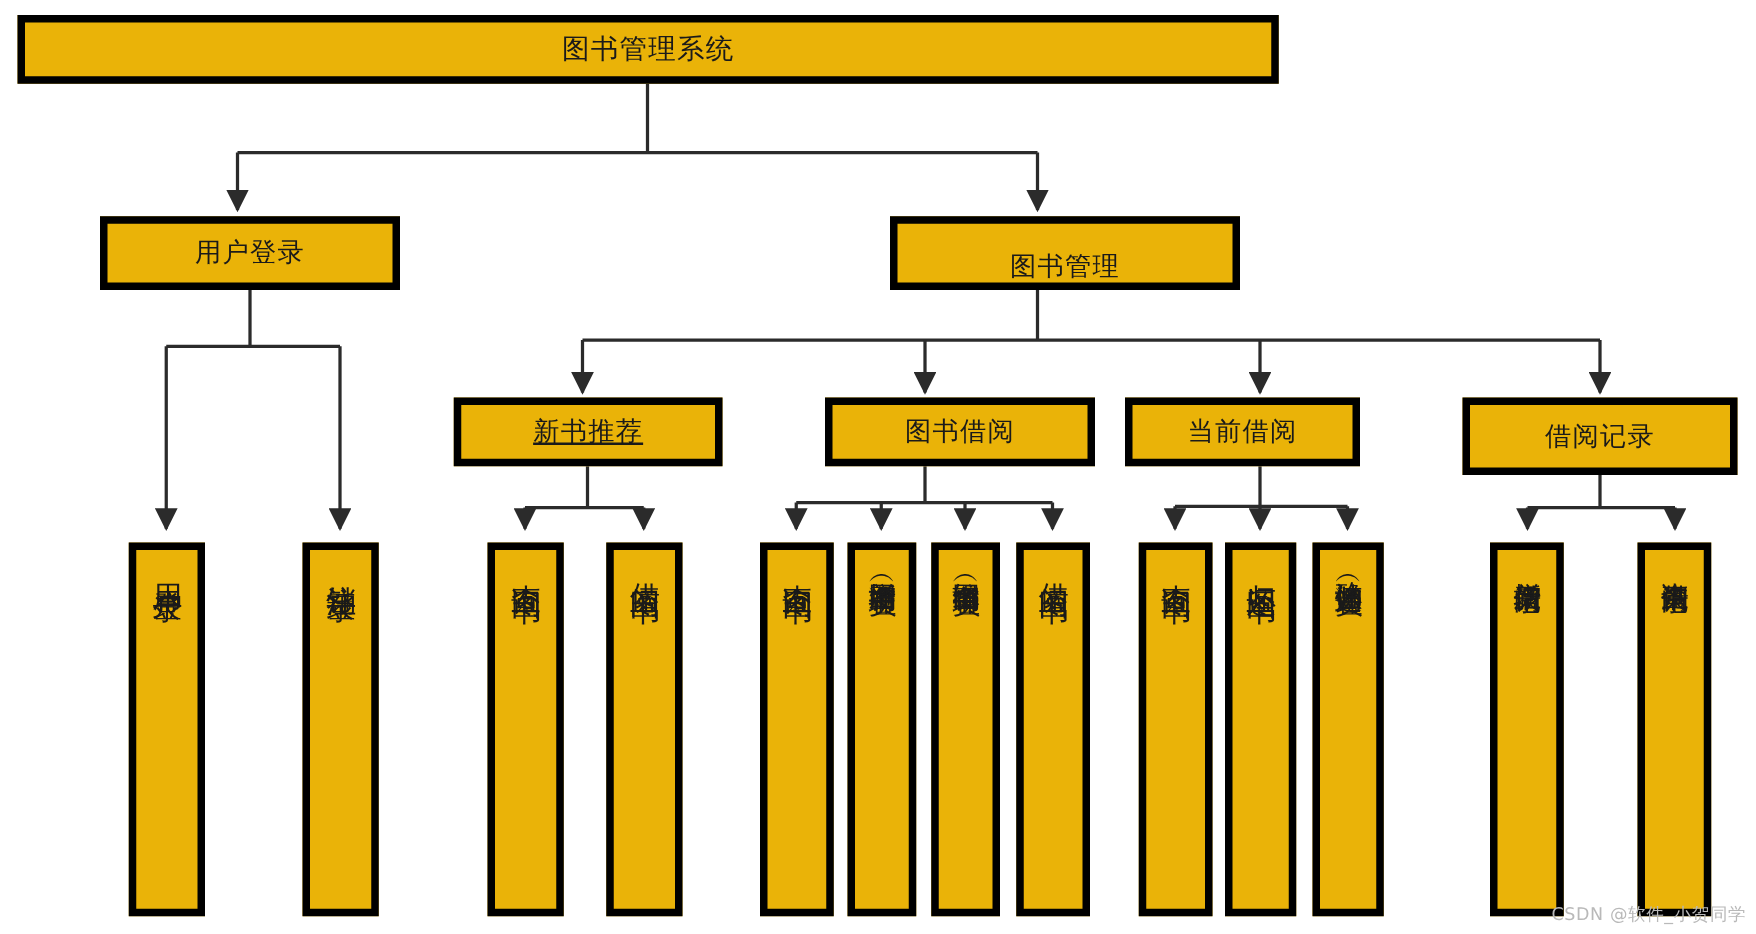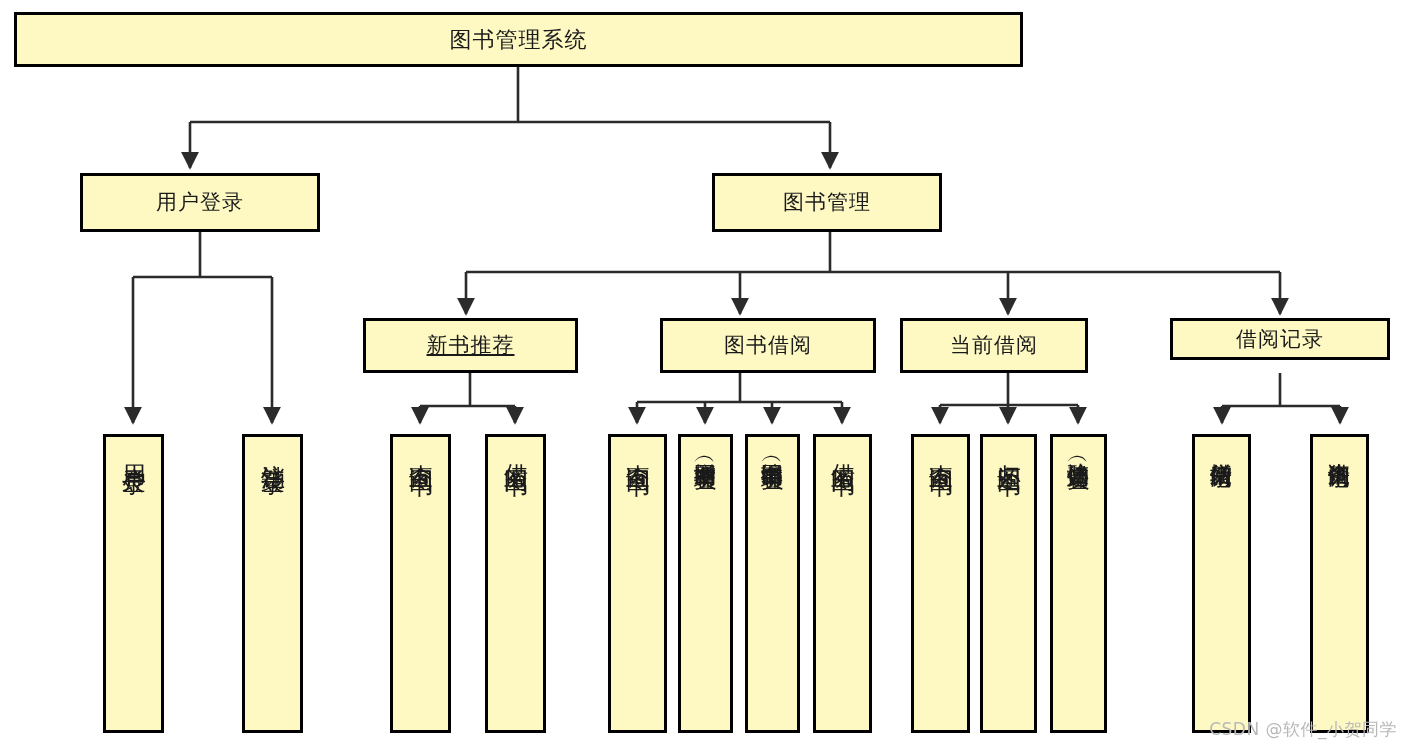--- a/index.html
+++ b/index.html
@@ -22,22 +22,22 @@
     position: absolute;
     left: 0;
     top: 0;
     width: 1405px;
     height: 747px;
     pointer-events: none;
   }
   .node {
     position: absolute;
     box-sizing: border-box;
-    background: #fef9c3;
-    border: 3px solid #000000;
+    background: #eab308;
+    border: 6px solid #000000;
     display: flex;
     align-items: center;
     justify-content: center;
     color: #1a1a1a;
   }
   .node .lbl {
     display: block;
     text-align: center;
     line-height: 1.18;
   }
@@ -67,21 +67,21 @@
     max-height: 100%;
   }
   .node.v.small .lbl {
     font-size: 22px;
     letter-spacing: 1px;
   }
   .watermark {
     position: absolute;
     right: 8px;
     bottom: 6px;
-    font-size: 17px;
+    font-size: 14px;
     color: #b9b9b9;
     white-space: nowrap;
     letter-spacing: 0.5px;
   }
 </style>
 </head>
 <body>
 
 <div id="canvas">
 
@@ -136,34 +136,34 @@
     </g>
   </svg>
 
   <div class="node h root" style="left:14px; top:12px; width:1009px; height:55px;">
     <span class="lbl">图书管理系统</span>
   </div>
 
   <div class="node h" style="left:80px; top:173px; width:240px; height:59px;">
     <span class="lbl">用户登录</span>
   </div>
-  <div class="node h" style="left:712px; top:173px; width:230px; height:59px;">
+  <div class="node h" style="left:712px; top:173px; width:280px; height:59px;align-items:flex-end;">
     <span class="lbl">图书管理</span>
   </div>
 
   <div class="node h" style="left:363px; top:318px; width:215px; height:55px;text-decoration:underline;">
     <span class="lbl">新书推荐</span>
   </div>
   <div class="node h" style="left:632px; top:318px; width:216px; height:55px;margin-left:28px;">
     <span class="lbl">图书借阅</span>
   </div>
   <div class="node h" style="left:900px; top:318px; width:188px; height:55px;">
     <span class="lbl">当前借阅</span>
   </div>
-  <div class="node h" style="left:1170px; top:318px; width:220px; height:42px;">
+  <div class="node h" style="left:1170px; top:318px; width:220px; height:62px;">
     <span class="lbl">借阅记录</span>
   </div>
 
   <div class="node v" style="left:103px; top:434px; width:61px; height:299px;">
     <span class="lbl">用户登录</span>
   </div>
   <div class="node v" style="left:242px; top:434px; width:61px; height:299px;">
     <span class="lbl">注销登录</span>
   </div>
 

